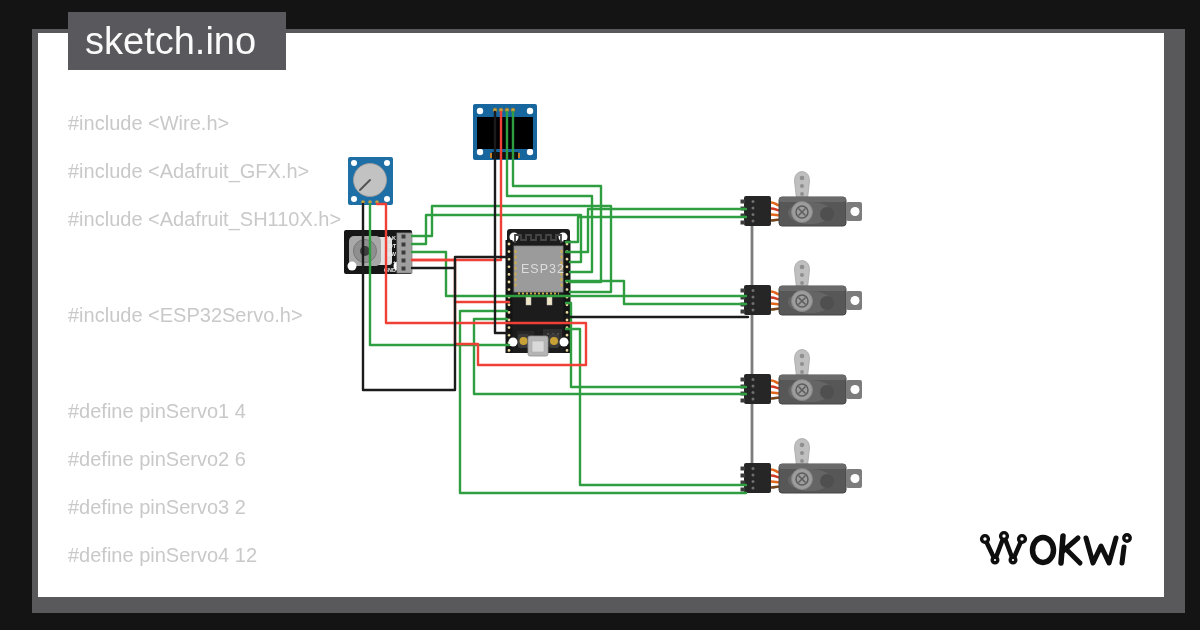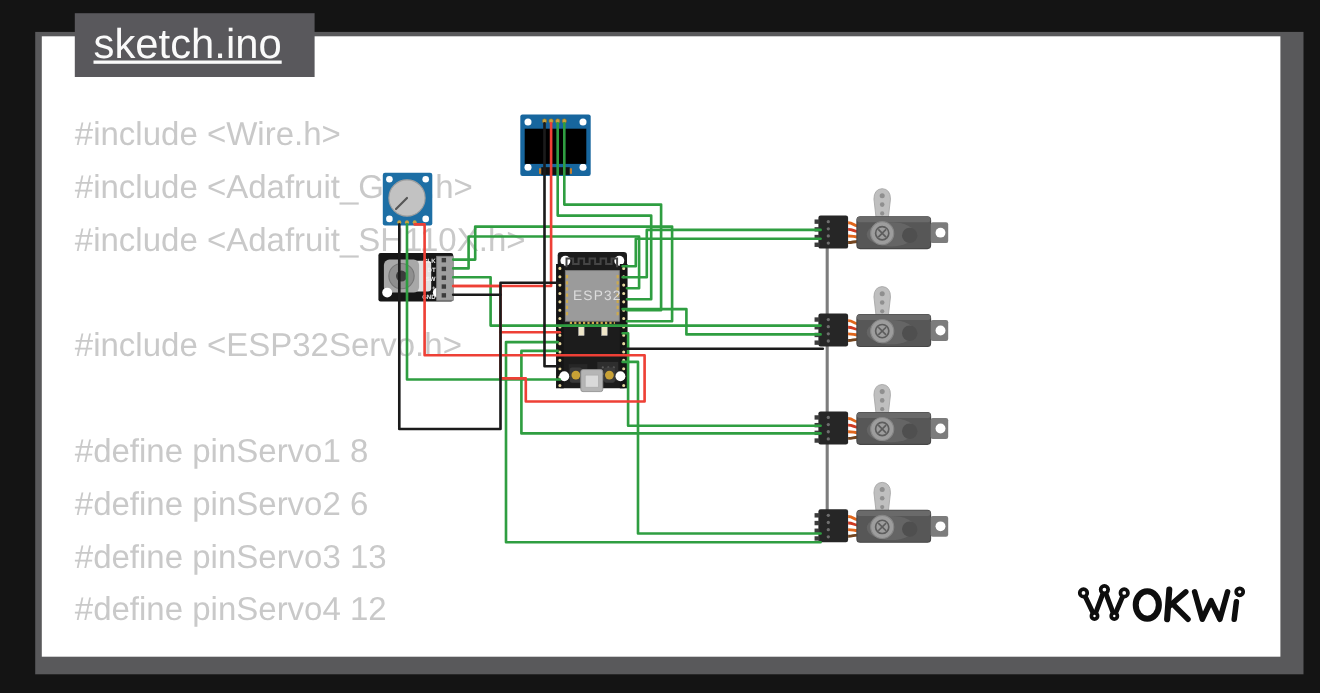--- a/index.html
+++ b/index.html
@@ -13,48 +13,47 @@
   }
   .canvas{
     position:absolute;left:38px;top:33px;width:1126px;height:564px;
     background:#ffffff;overflow:hidden;
   }
   .tab{
     position:absolute;left:68px;top:12px;width:218px;height:58px;
     background:#59585c;color:#fafafa;font-size:38px;line-height:58px;
     padding-left:17px;box-sizing:border-box;z-index:30;
     font-family:"Liberation Sans",sans-serif;
-    text-decoration:underline;
   }
   .code{
     position:absolute;left:30px;top:66px;z-index:1;
-    color:#c9c9c9;font-size:30px;
+    color:#c9c9c9;font-size:20px;
   }
   .code-line{height:48px;line-height:48px;white-space:pre;}
   .diagram{position:absolute;left:0;top:0;z-index:2;}
   .logo{position:absolute;left:941px;top:496px;z-index:3;}
   text{font-family:"Liberation Sans",sans-serif;}
 </style>
 </head>
 <body>
 
 <div class="border-rect"></div>
 
 <div class="canvas">
 
   <div class="code">
     <div class="code-line">#include &lt;Wire.h&gt;</div>
     <div class="code-line">#include &lt;Adafruit_GFX.h&gt;</div>
     <div class="code-line">#include &lt;Adafruit_SH110X.h&gt;</div>
     <div class="code-line"></div>
     <div class="code-line">#include &lt;ESP32Servo.h&gt;</div>
     <div class="code-line"></div>
-    <div class="code-line">#define pinServo1 8</div>
+    <div class="code-line">#define pinServo1 4</div>
     <div class="code-line">#define pinServo2 6</div>
-    <div class="code-line">#define pinServo3 13</div>
+    <div class="code-line">#define pinServo3 2</div>
     <div class="code-line">#define pinServo4 12</div>
   </div>
 
   <svg class="diagram" width="1126" height="564" viewBox="38 33 1126 564">
     <defs>
       <g id="servo">
 
         <rect x="744" y="196" width="27" height="30" rx="2" fill="#262626"></rect>
         <rect x="740.5" y="199.5" width="4.5" height="4" fill="#3c3c3c"></rect>
         <rect x="740.5" y="206.5" width="4.5" height="4" fill="#3c3c3c"></rect>

